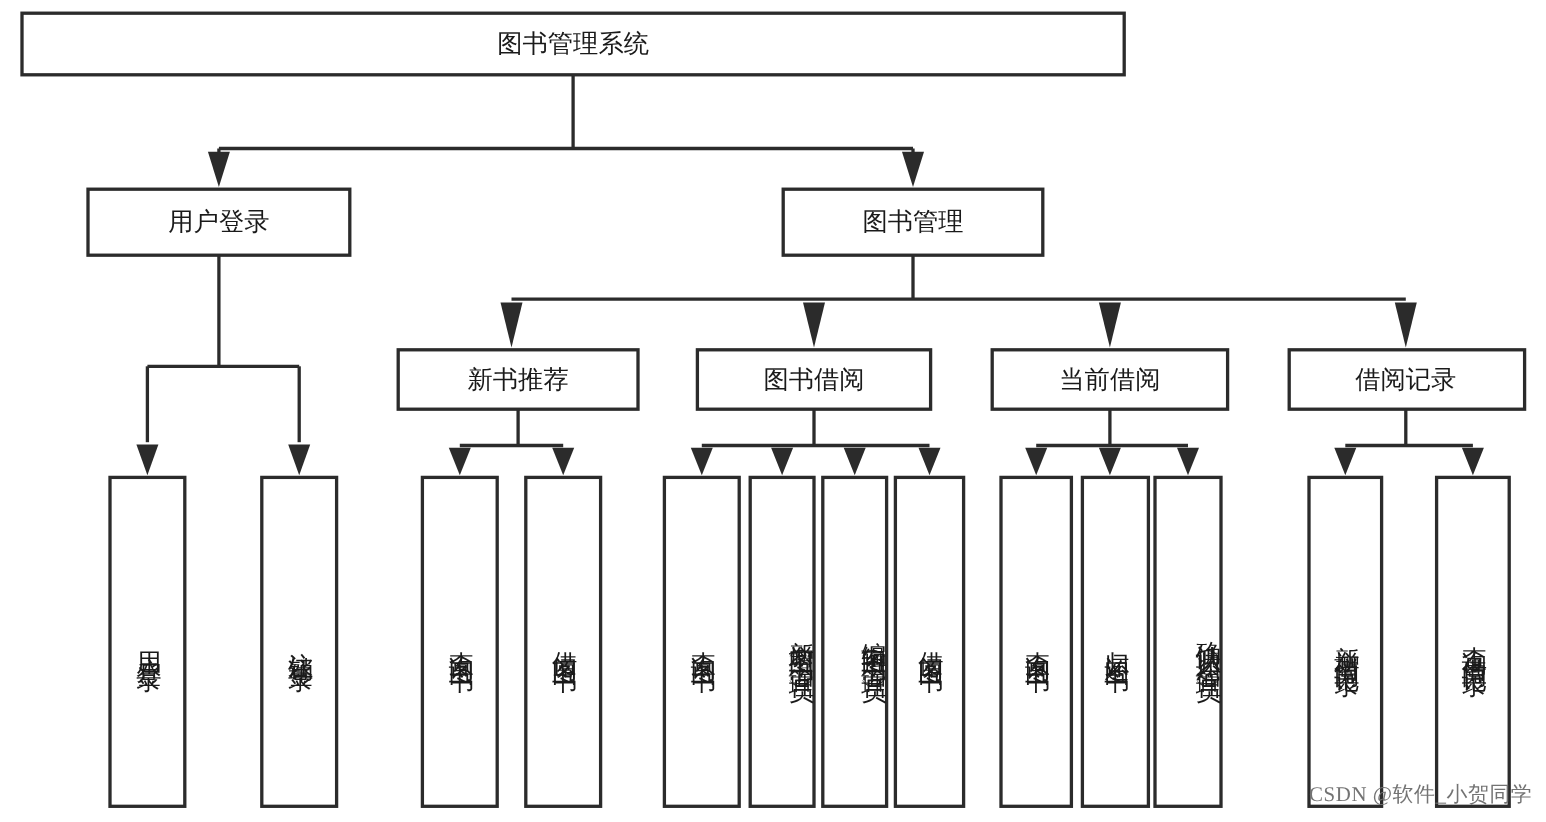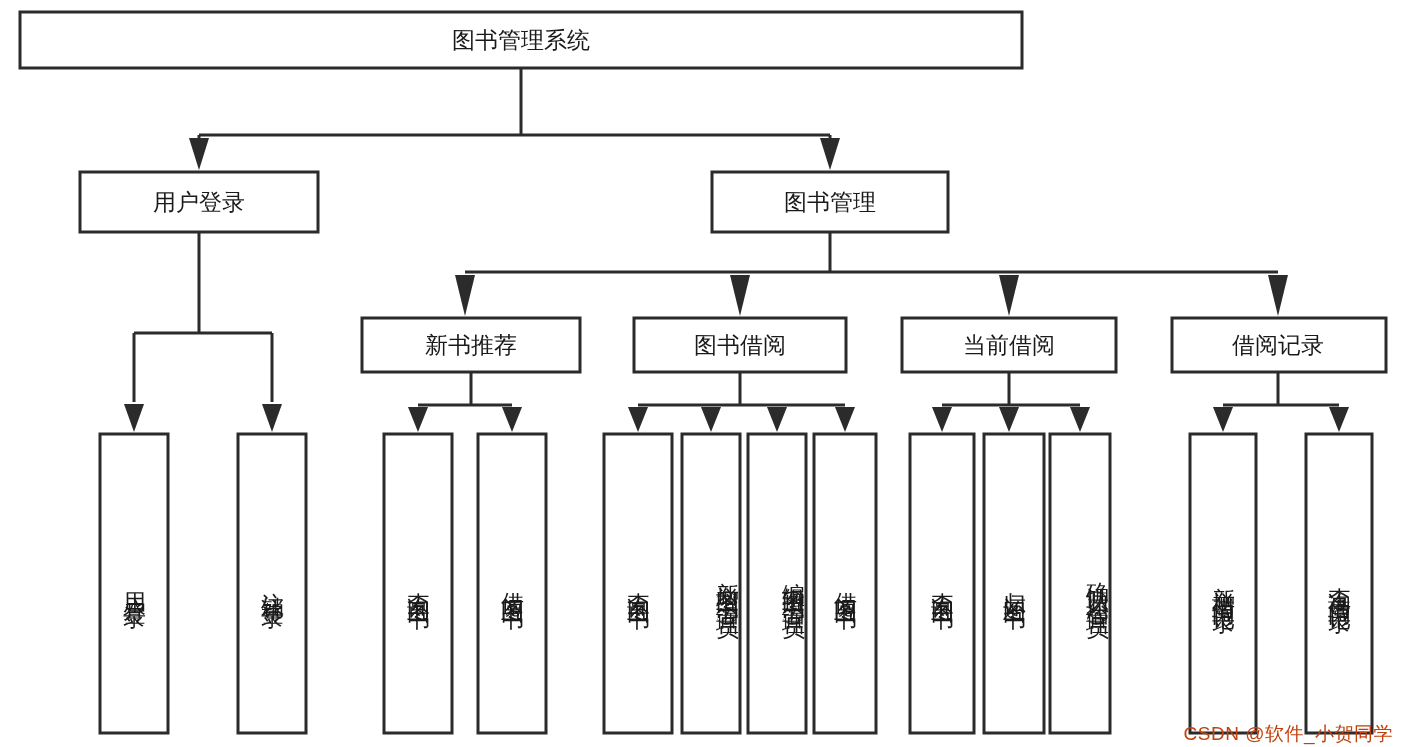--- a/index.html
+++ b/index.html
@@ -63,24 +63,24 @@
     align-items: center;
     justify-content: center;
     text-align: center;
     white-space: nowrap;
     pointer-events: none;
     user-select: none;
   }
   .watermark {
     position: absolute;
     right: 12px;
-    bottom: 0;
-    font-family: Liberation Sans, sans-serif;
+    bottom: 12px;
+    font-family: Liberation Serif, serif;
     font-size: 19px;
-    color: #c2410c;
+    color: #737373;
     letter-spacing: 0.5px;
     white-space: nowrap;
   }
 </style>
 </head>
 <body>
 
 <div id="diagram-root">
 
   <svg class="diagram" viewBox="0 0 1405 747">

